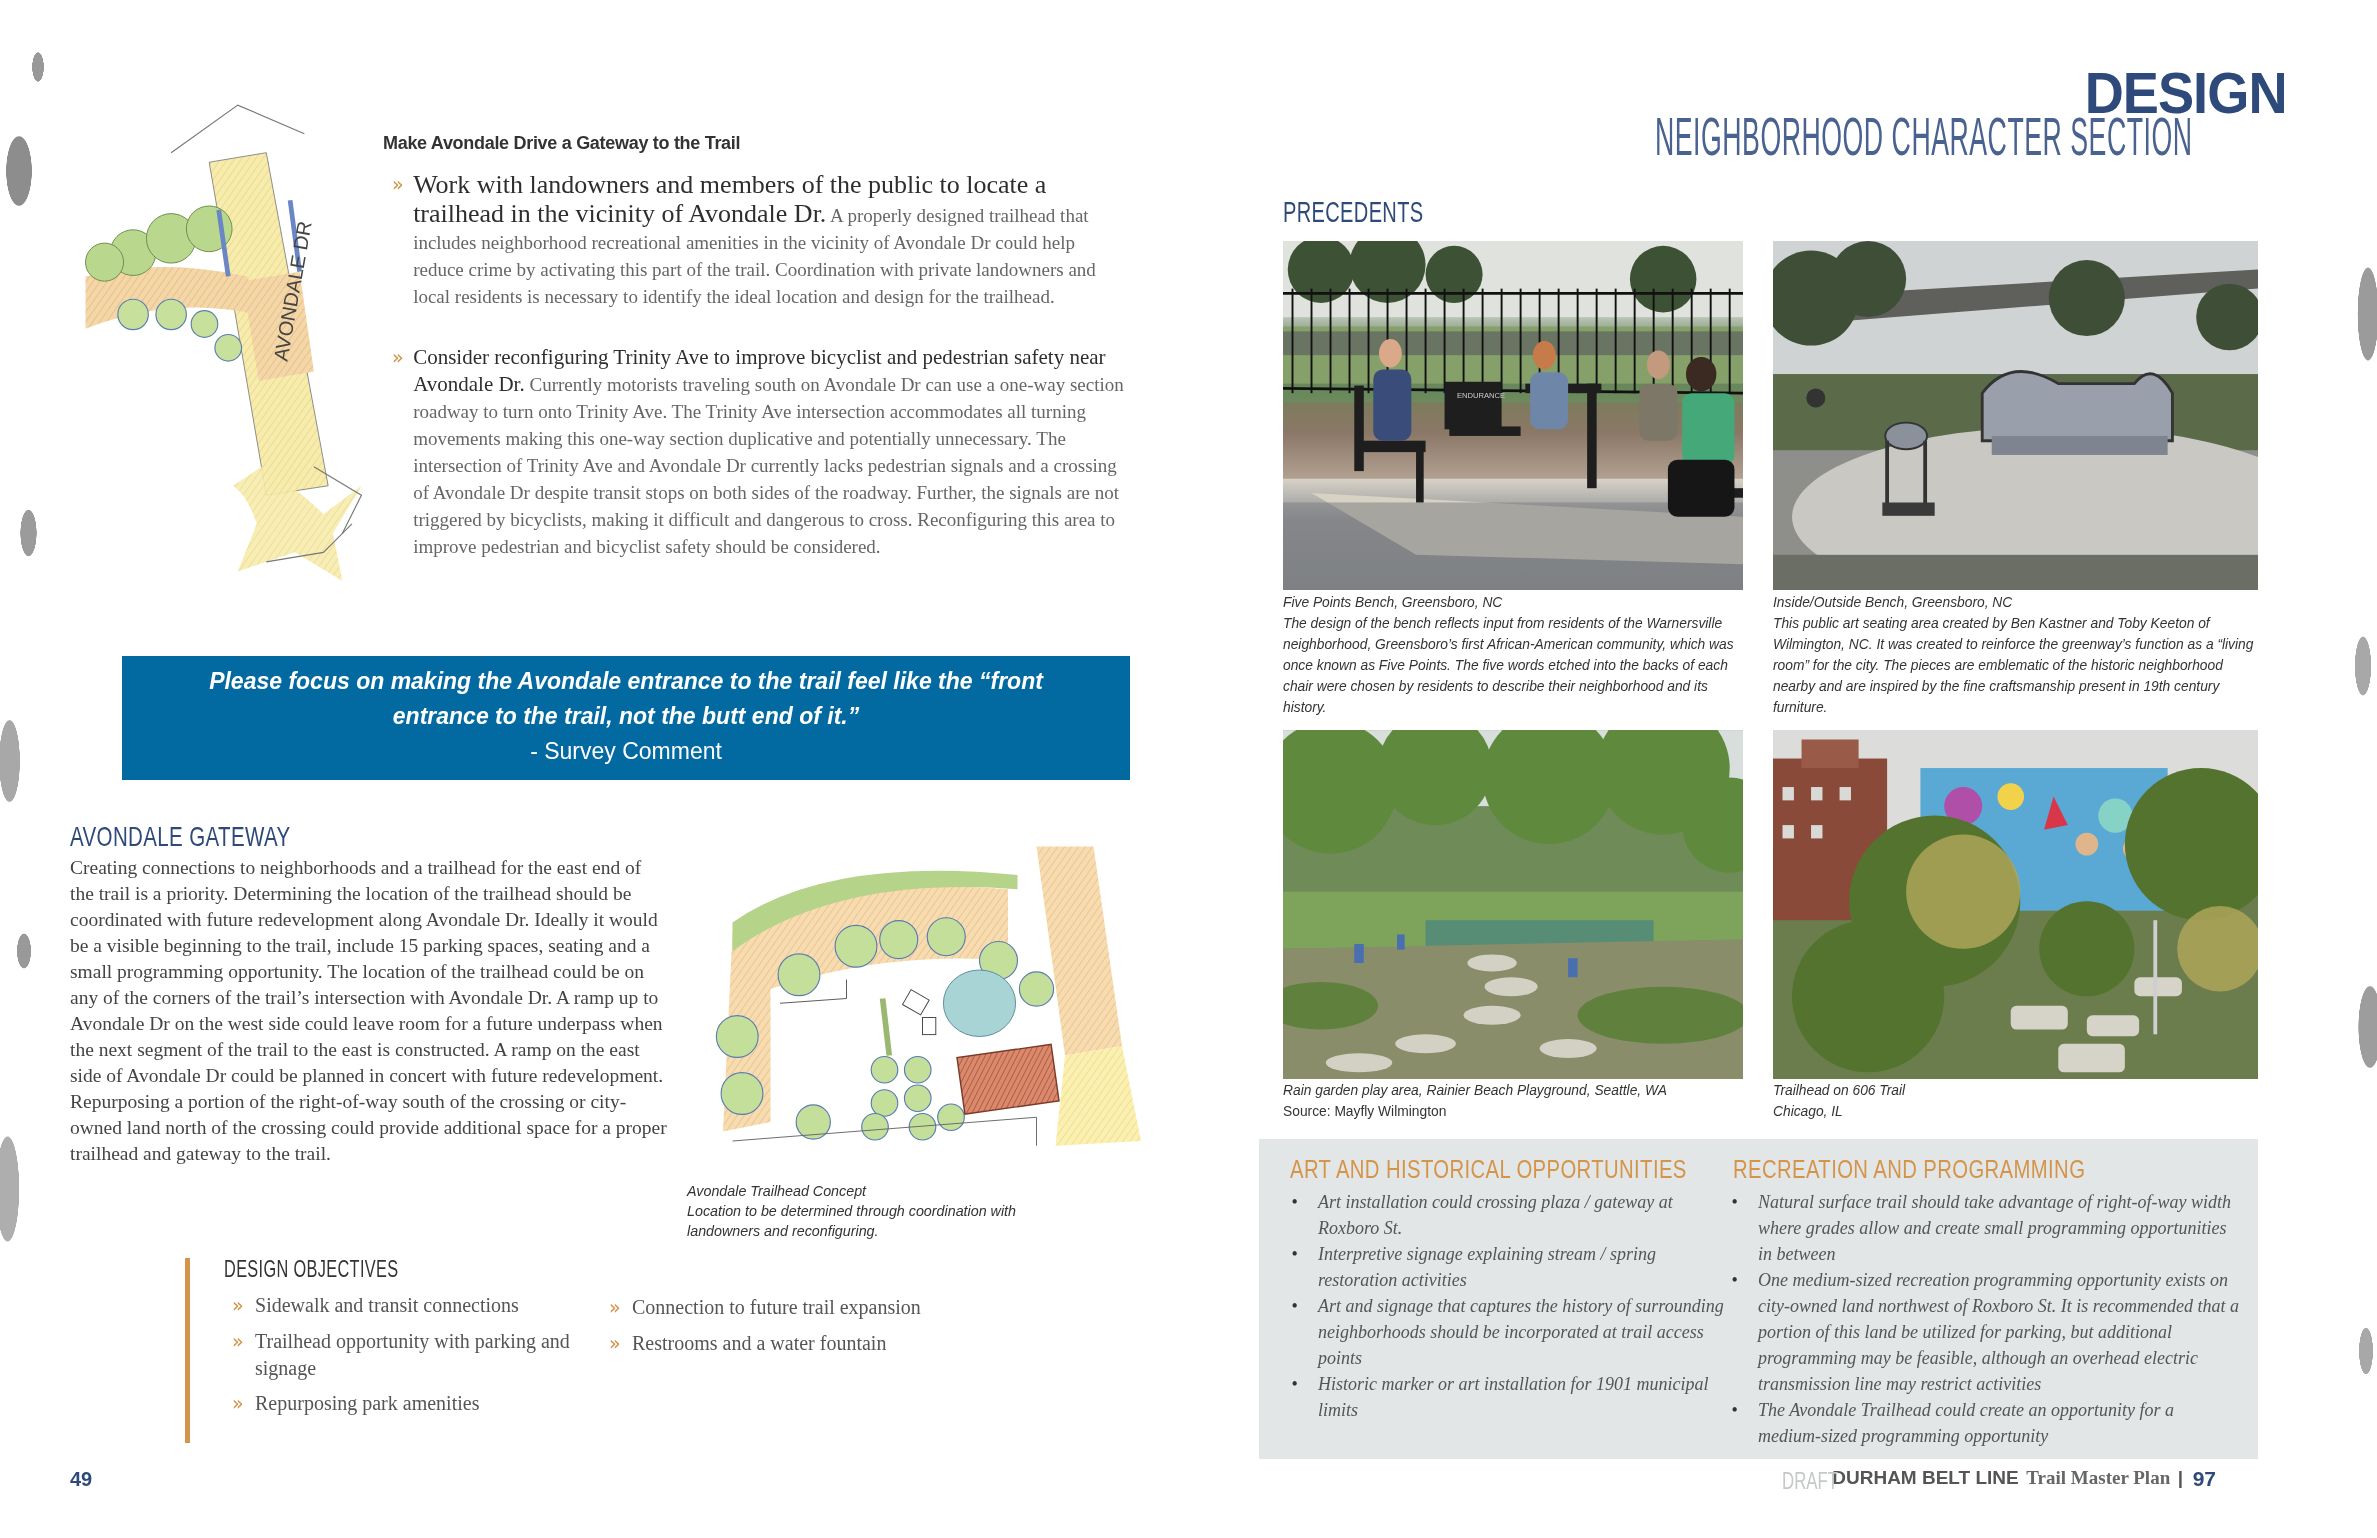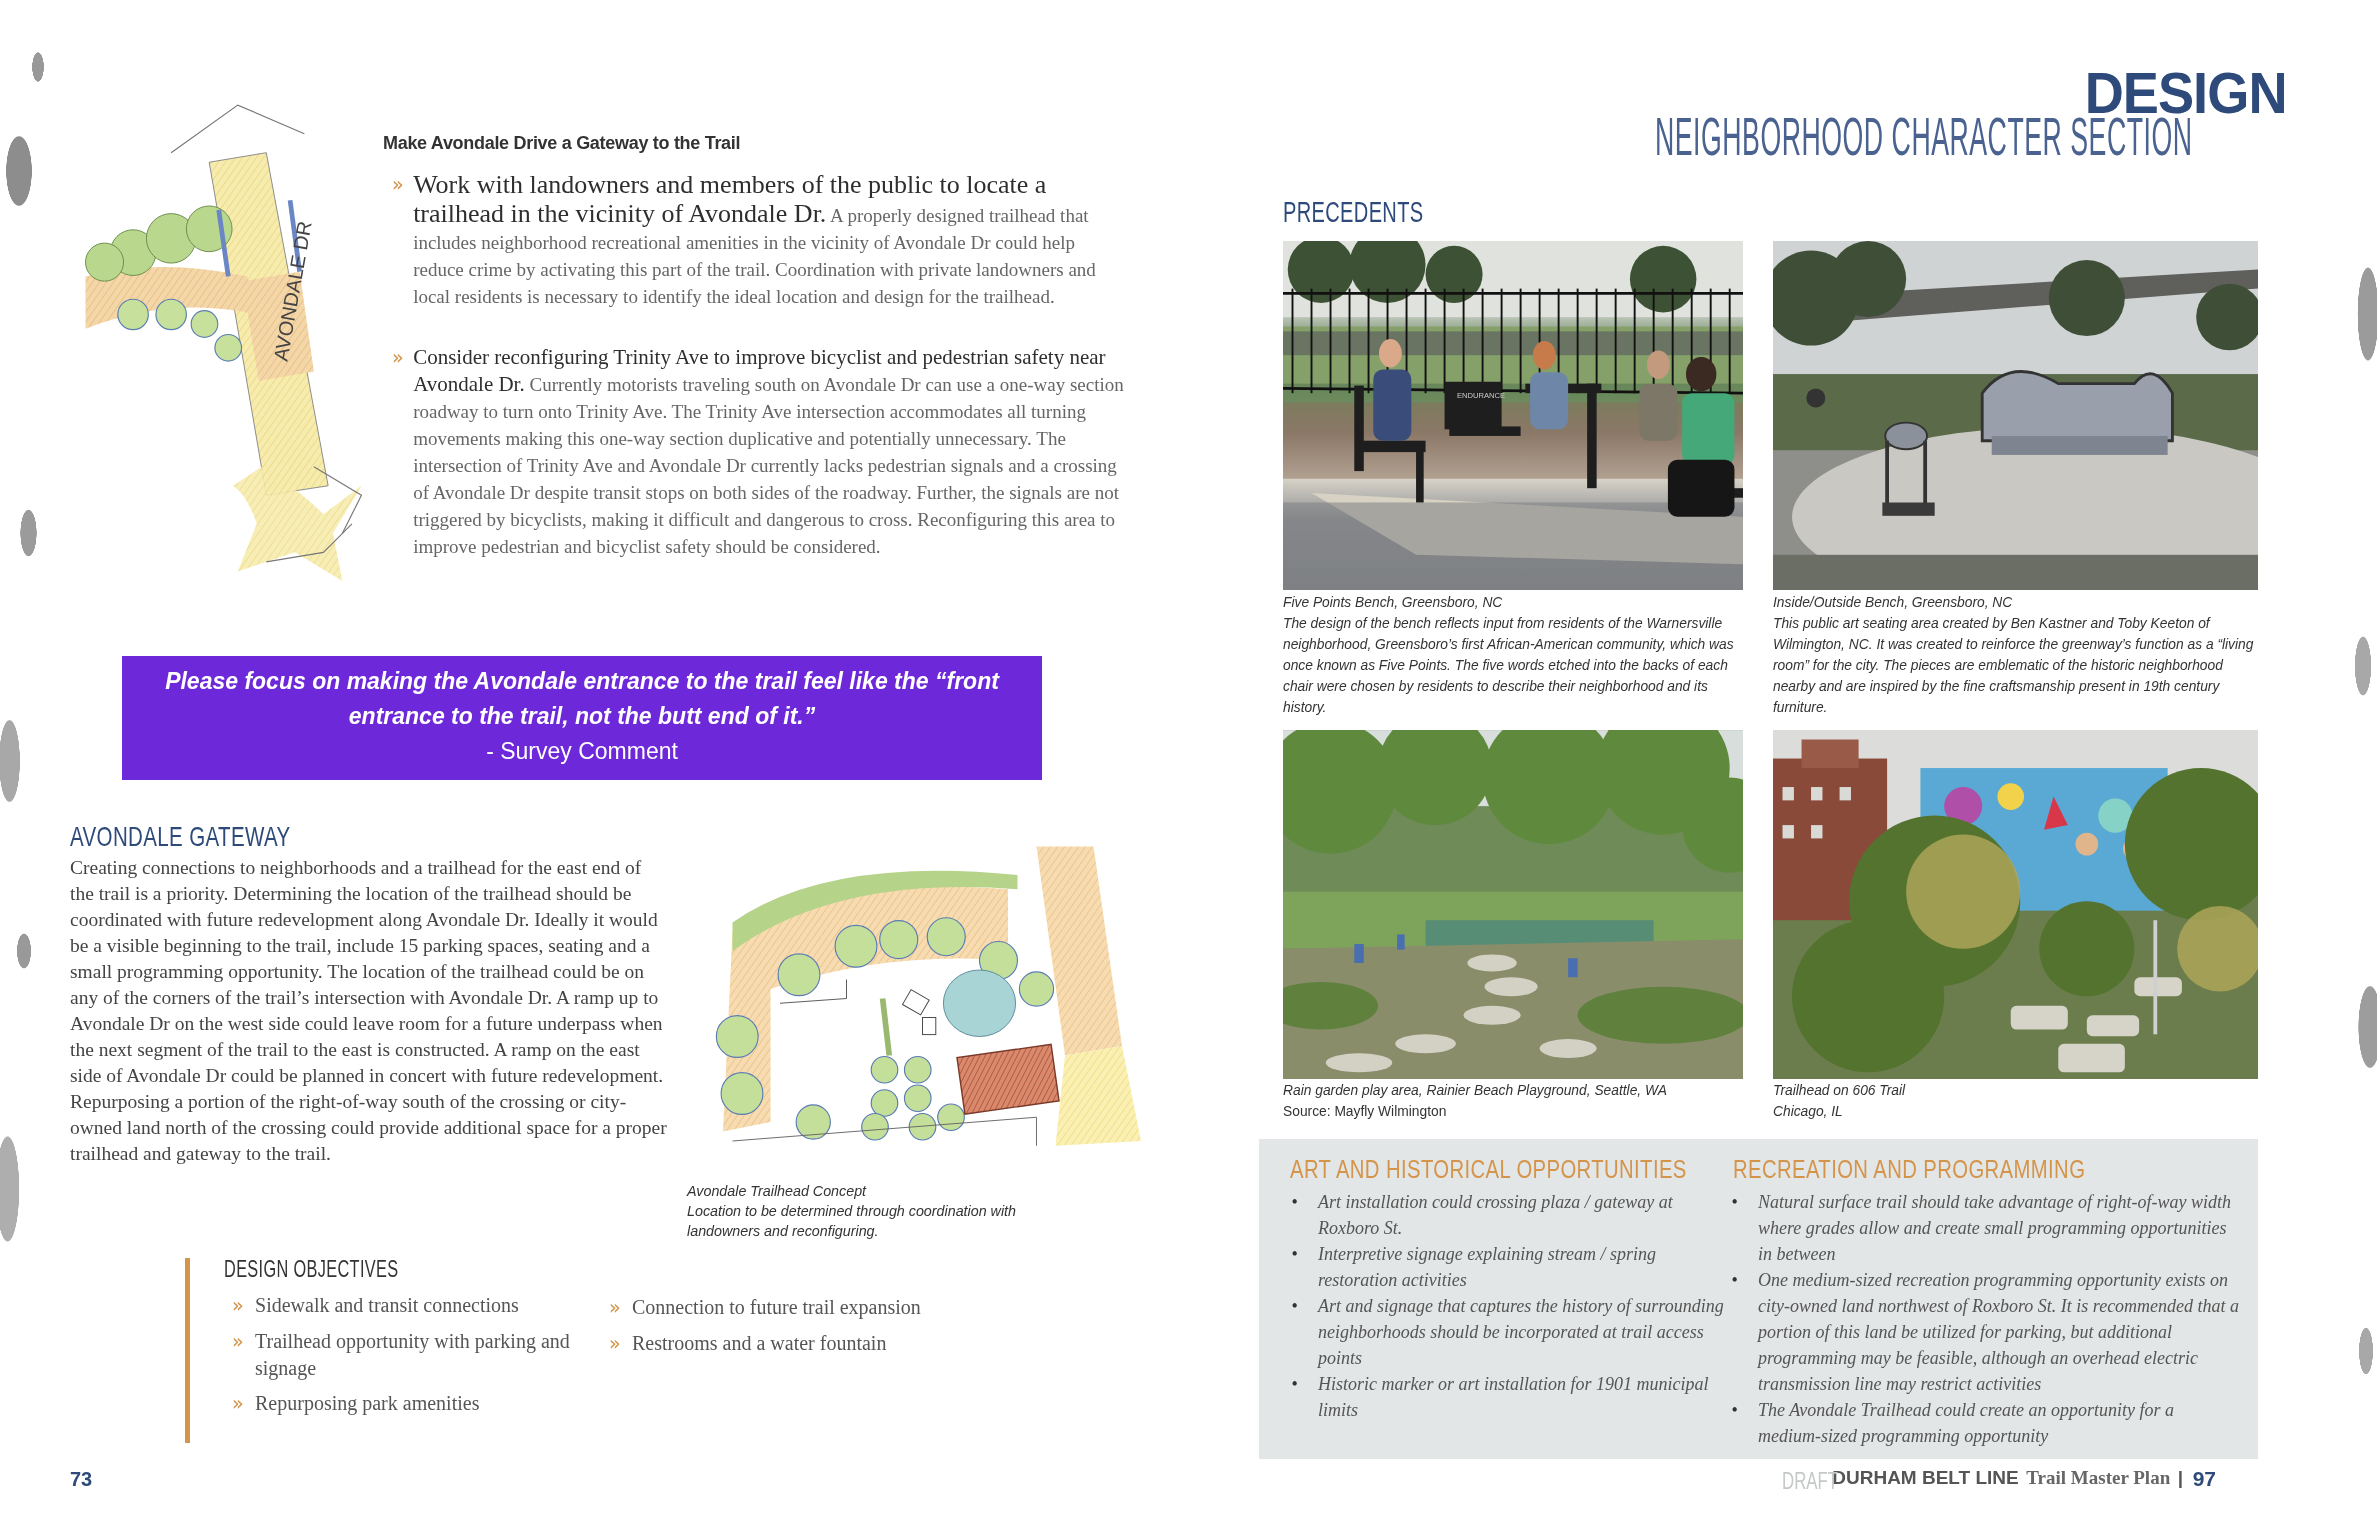--- a/index.html
+++ b/index.html
@@ -94,21 +94,21 @@
 </div>
 
 <div class="abs" style="left:392px;top:344px;width:732px;display:flex">
   <span class="chev">»</span>
   <p style="font-size:19px;line-height:27px;color:#666">
     <span style="color:#2e2e2e;font-size:21px">Consider reconfiguring Trinity Ave to improve bicyclist and pedestrian safety near Avondale Dr.</span>
     <span>Currently motorists traveling south on Avondale Dr can use a one-way section roadway to turn onto Trinity Ave. The Trinity Ave intersection accommodates all turning movements making this one-way section duplicative and potentially unnecessary.  The intersection of Trinity Ave and Avondale Dr currently lacks pedestrian signals and a crossing of Avondale Dr despite transit stops on both sides of the roadway.  Further, the signals are not triggered by bicyclists, making it difficult and dangerous to cross. Reconfiguring this area to improve pedestrian and bicyclist safety should be considered.</span>
   </p>
 </div>
 
-<div class="abs" style="left:122px;top:656px;width:920px;height:124px;background:#6d28d9;color:#fff;text-align:center;padding:7.6px 38px 0">
+<div class="abs" style="left:122px;top:656px;width:1008px;height:124px;background:#0369a1;color:#fff;text-align:center;padding:7.6px 38px 0">
   <div class="sans" style="font-style:italic;font-weight:bold;font-size:23px;line-height:35px">Please focus on making the Avondale entrance to the trail feel like the “front entrance to the trail, not the butt end of it.”</div>
   <div class="sans" style="font-size:23px;line-height:34px">- Survey Comment</div>
 </div>
 
 <div class="abs" style="left:70px;top:820px;font-family:'Liberation Sans',sans-serif;font-size:28.5px;color:#2e4a7a;transform:scaleX(.72);transform-origin:left top;white-space:nowrap;letter-spacing:0.5px">AVONDALE GATEWAY</div>
 <div class="abs" style="left:70px;top:855px;width:599px;font-size:19.5px;line-height:26px;color:#444">Creating connections to neighborhoods and a trailhead for the east end of the trail is a priority. Determining the location of the trailhead should be coordinated with future redevelopment along Avondale Dr. Ideally it would be a visible beginning to the trail, include 15 parking spaces, seating and a small programming opportunity. The location of the trailhead could be on any of the corners of the trail’s intersection with Avondale Dr. A ramp up to Avondale Dr on the west side could leave room for a future underpass when the next segment of the trail to the east is constructed.  A ramp on the east side of Avondale Dr could be planned in concert with future redevelopment. Repurposing a portion of the right-of-way south of the crossing or city-owned land north of the crossing could provide additional space for a proper trailhead and gateway to the trail.</div>
 
 <div class="abs" style="left:694px;top:818px;width:476px;height:342px;">
   <svg width="476" height="342" viewBox="0 0 500 360">
     <defs>
@@ -192,21 +192,21 @@
   <div style="display:flex;margin-bottom:8.6px">
     <span class="chev" style="margin-right:11.4px">»</span>
     <span style="font-size:20px;line-height:27px;color:#555">Connection to future trail expansion</span>
   </div>
   <div style="display:flex">
     <span class="chev" style="margin-right:11.4px">»</span>
     <span style="font-size:20px;line-height:27px;color:#555">Restrooms and a water fountain</span>
   </div>
 </div>
 
-<div class="abs sans" style="left:70px;top:1468px;font-size:20px;font-weight:bold;color:#2e4a7a">73</div>
+<div class="abs sans" style="left:70px;top:1468px;font-size:20px;font-weight:bold;color:#2e4a7a">49</div>
 
 <div class="abs" style="right:91px;top:65px;font-family:'Liberation Sans',sans-serif;font-weight:bold;font-size:57px;line-height:57px;color:#2e4a7a;letter-spacing:-1px;transform:scaleX(.95);transform-origin:right top;white-space:nowrap">DESIGN</div>
 <div class="abs" style="left:1655px;top:110px;width:1255px;font-family:'Liberation Sans',sans-serif;font-size:53px;line-height:53px;color:#4a6290;transform:scaleX(.504);transform-origin:left top;white-space:nowrap;letter-spacing:1px">NEIGHBORHOOD CHARACTER SECTION</div>
 
 <div class="abs" style="left:1283px;top:195px;font-family:'Liberation Sans',sans-serif;font-size:29.5px;color:#2e4a7a;transform:scaleX(.68);transform-origin:left top;white-space:nowrap;letter-spacing:0.5px">PRECEDENTS</div>
 
 <div class="abs photo" style="left:1283px;top:241px;width:460px;height:349px;background:linear-gradient(#dfe3e0 0%,#e6e8e4 18%,#5f7d55 30%,#6b8a5c 45%,#8d8275 55%,#d8d3c8 68%,#8e9092 80%,#7e8184 100%)">
   <svg width="460" height="349" viewBox="0 0 484 367">
     <rect x="0" y="0" width="484" height="80" fill="#dfe2dd"></rect>
     <g fill="#3d5234">

